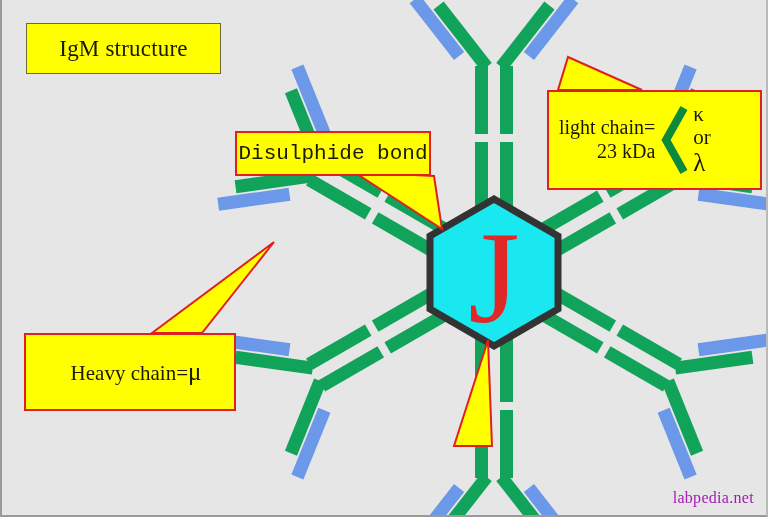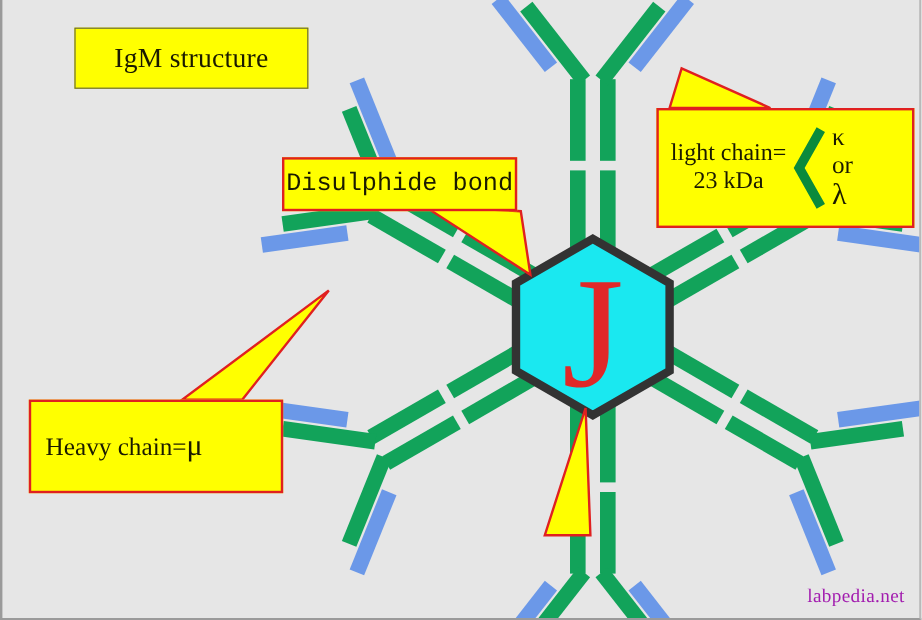--- a/index.html
+++ b/index.html
@@ -5,34 +5,34 @@
   html,body{margin:0;padding:0;background:#fff;}
   body{font-family:"Liberation Serif",serif;}
   #stage{position:relative;width:768px;height:517px;background:#e6e6e6;
          border-left:2px solid #9a9a9a;border-bottom:2px solid #9a9a9a;
          border-right:2px solid #b9b9b9;box-sizing:border-box;overflow:hidden;}
   #diagram{position:absolute;left:0;top:0;width:768px;height:517px;}
   .box{position:absolute;box-sizing:border-box;background:#ffff00;
        display:flex;align-items:center;justify-content:center;
        font-family:"Liberation Serif",serif;color:#1a1a00;}
   #title-box{left:24px;top:23px;width:195px;height:51px;border:1px solid #6b6b3a;
-             font-size:23px;letter-spacing:.2px;margin-left:36px;}
+             font-size:23px;letter-spacing:.2px;}
   #disulphide-box{left:233px;top:131px;width:196px;height:45px;border:2px solid #e02020;
                   font-size:21px;font-family:Liberation Mono, monospace;}
   #lightchain-box{left:545px;top:90px;width:215px;height:100px;border:2px solid #e02020;}
   #heavychain-box{left:22px;top:333px;width:212px;height:78px;border:2px solid #e02020;}
   #joining-box{left:412px;top:444px;width:165px;height:44px;border:2px solid #e02020;
                font-size:21px;}
   .lc-inner{display:flex;align-items:center;gap:4px;width:100%;padding-left:10px;
             box-sizing:border-box;}
-  .lc-text{font-size:20px;line-height:1.18;text-align:center;white-space:nowrap;}
+  .lc-text{font-size:20px;line-height:1.18;text-align:right;white-space:nowrap;}
   .lc-chev{width:30px;height:72px;flex:0 0 30px;}
   .lc-gk{font-size:21px;line-height:1.1;text-align:left;}
   .lc-gk .gl{font-size:25px;}
-  .hc-inner{font-size:21px;line-height:1.25;text-align:left;width:100%;padding-left:12px;
+  .hc-inner{font-size:21px;line-height:1.25;text-align:center;width:100%;padding-left:12px;
             box-sizing:border-box;}
   .hc-inner .mu{font-size:25px;}
   #watermark{position:absolute;right:12px;bottom:8px;font-size:16px;color:#a21caf;
              font-family:"Liberation Serif",serif;letter-spacing:.3px;}
 </style>
 </head>
 <body>
 
 <div id="stage">
 

